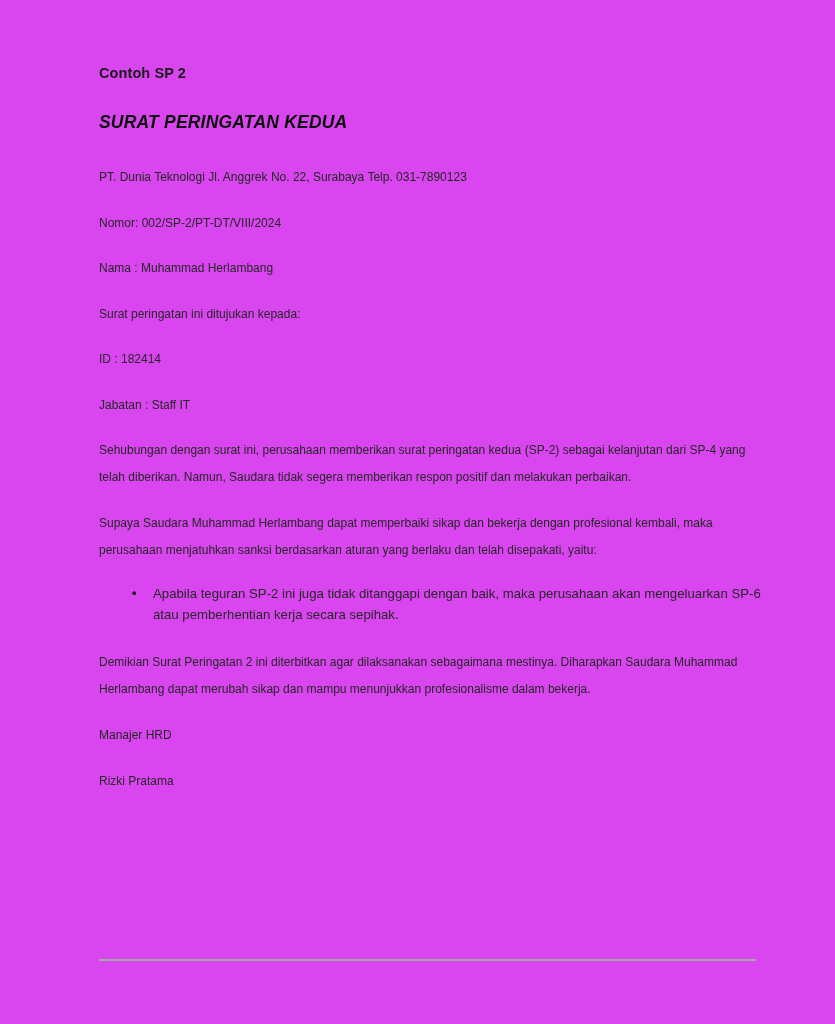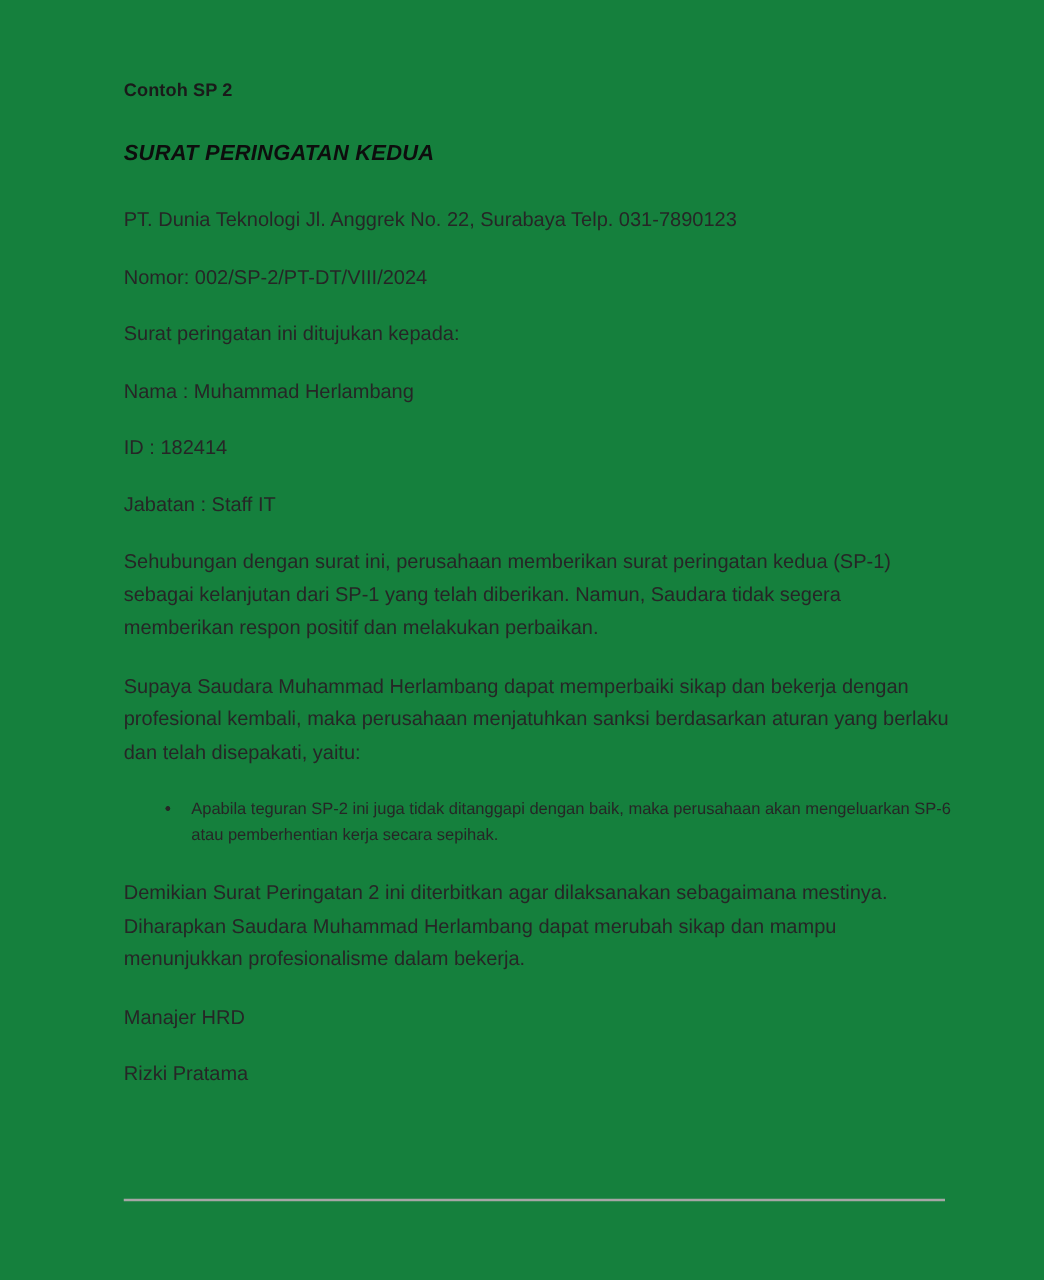--- a/index.html
+++ b/index.html
@@ -12,21 +12,21 @@
     width: 835px;
     height: 1024px;
     font-family: "Liberation Sans", sans-serif;
     color: #262626;
     overflow: hidden;
   }
   .page {
     position: relative;
     width: 835px;
     height: 1024px;
-    background: #15803d;
+    background: #d946ef;
     box-sizing: border-box;
     padding: 0;
   }
   .doc-body {
     position: absolute;
     left: 99px;
     top: 64px;
     width: 665px;
   }
   .kicker {
@@ -40,21 +40,21 @@
   .doc-title {
     font-size: 17.5px;
     font-weight: bold;
     line-height: 1.25;
     color: #0d0d0d;
     margin: 0 0 30px 0;
     letter-spacing: 0.2px;
     font-style: italic;
   }
   .para {
-    font-size: 16px;
+    font-size: 12px;
     line-height: 26.5px;
     color: #262626;
     margin: 0 0 19px 0;
   }
   .para.block {
     margin-bottom: 20px;
   }
   .bullet-list {
     list-style: none;
     margin: 0 0 18px 0;
@@ -95,29 +95,29 @@
   <div class="doc-body">
 
     <p class="kicker">Contoh SP 2</p>
 
     <h1 class="doc-title">SURAT PERINGATAN KEDUA</h1>
 
     <p class="para">PT. Dunia Teknologi Jl. Anggrek No. 22, Surabaya Telp. 031-7890123</p>
 
     <p class="para">Nomor: 002/SP-2/PT-DT/VIII/2024</p>
 
+    <p class="para">Nama : Muhammad Herlambang</p>
+
     <p class="para">Surat peringatan ini ditujukan kepada:</p>
-
-    <p class="para">Nama : Muhammad Herlambang</p>
 
     <p class="para">ID : 182414</p>
 
     <p class="para">Jabatan : Staff IT</p>
 
-    <p class="para block">Sehubungan dengan surat ini, perusahaan memberikan surat peringatan kedua (SP-1) sebagai kelanjutan dari SP-1 yang telah diberikan. Namun, Saudara tidak segera memberikan respon positif dan melakukan perbaikan.</p>
+    <p class="para block">Sehubungan dengan surat ini, perusahaan memberikan surat peringatan kedua (SP-2) sebagai kelanjutan dari SP-4 yang telah diberikan. Namun, Saudara tidak segera memberikan respon positif dan melakukan perbaikan.</p>
 
     <p class="para block">Supaya Saudara Muhammad Herlambang dapat memperbaiki sikap dan bekerja dengan profesional kembali, maka perusahaan menjatuhkan sanksi berdasarkan aturan yang berlaku dan telah disepakati, yaitu:</p>
 
     <ul class="bullet-list">
       <li class="bullet-item">
         <span class="dot">•</span>
       </li>
       <li class="bullet-item">
         <span class="dot">•</span>
       </li>

